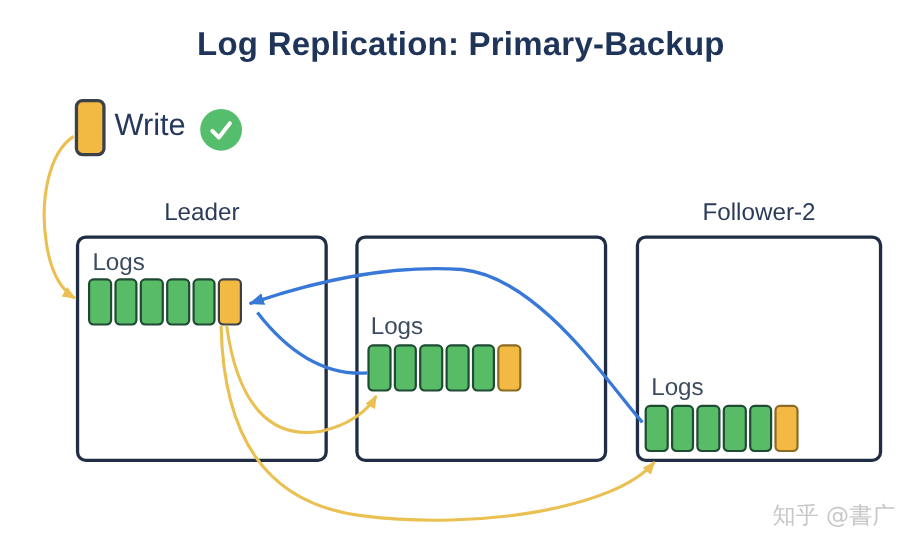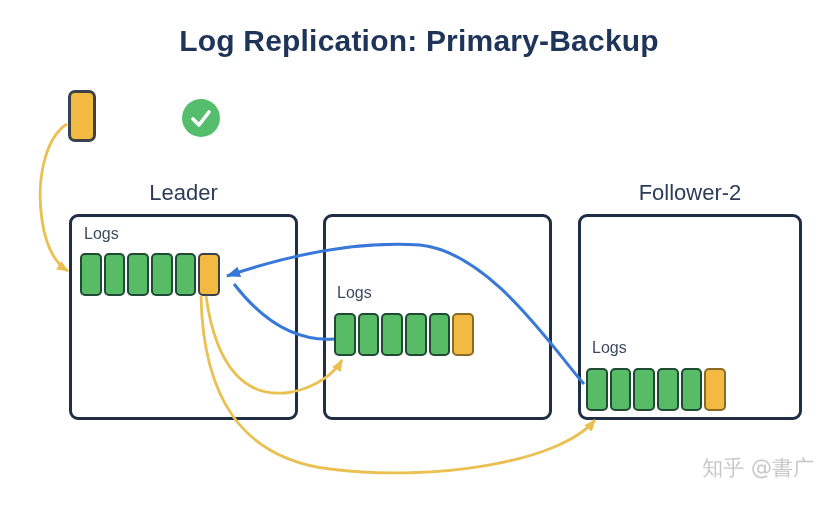--- a/index.html
+++ b/index.html
@@ -32,21 +32,21 @@
     position:absolute;top:214px;height:206px;background:#fff;
     border:3px solid #1F2D45;border-radius:9px;box-sizing:border-box;
   }
   .t-leader{left:69px;width:229px;}
   .b-leader{left:69px;width:229px;}
   .t-f1{left:323px;width:229px;}
   .b-f1{left:323px;width:229px;}
   .t-f2{left:578px;width:224px;text-align:center;}
   .b-f2{left:578px;width:224px;}
   
-  .logs-label{position:absolute;font-size:16px;color:#3C4C60;}
+  .logs-label{position:absolute;font-size:22px;color:#3C4C60;}
   .ll-leader{left:84px;top:225px;}
   .ll-f1{left:337px;top:284px;}
   .ll-f2{left:592px;top:339px;}
   .log-row{position:absolute;display:flex;gap:2px;width:140px;height:43px;}
   .lr-leader{left:80px;top:253px;}
   .lr-f1{left:334px;top:313px;}
   .lr-f2{left:586px;top:368px;}
   .log-cell{flex:1;border-radius:5px;box-sizing:border-box;}
   .log-cell.committed{background:#58BB65;border:2px solid #1F4A34;}
   .log-cell.pending{background:#F2BA42;border:2px solid #8A6B26;}
@@ -60,20 +60,21 @@
   }
 </style>
 </head>
 <body>
 
 <div class="canvas">
 
   <h1 class="title">Log Replication: Primary-Backup</h1>
 
   <div class="write-chip"></div>
+  <span class="write-label">Write</span>
   <div class="check">
     <svg width="38" height="38" viewBox="0 0 38 38">
       <polyline points="11,20 17,26 27,13" fill="none" stroke="#ffffff" stroke-width="3.6" stroke-linecap="round" stroke-linejoin="round"></polyline>
     </svg>
   </div>
 
   <div class="node-title t-leader">Leader</div>
   <div class="node-box b-leader"></div>
   <div class="logs-label ll-leader">Logs</div>
   <div class="log-row lr-leader">

